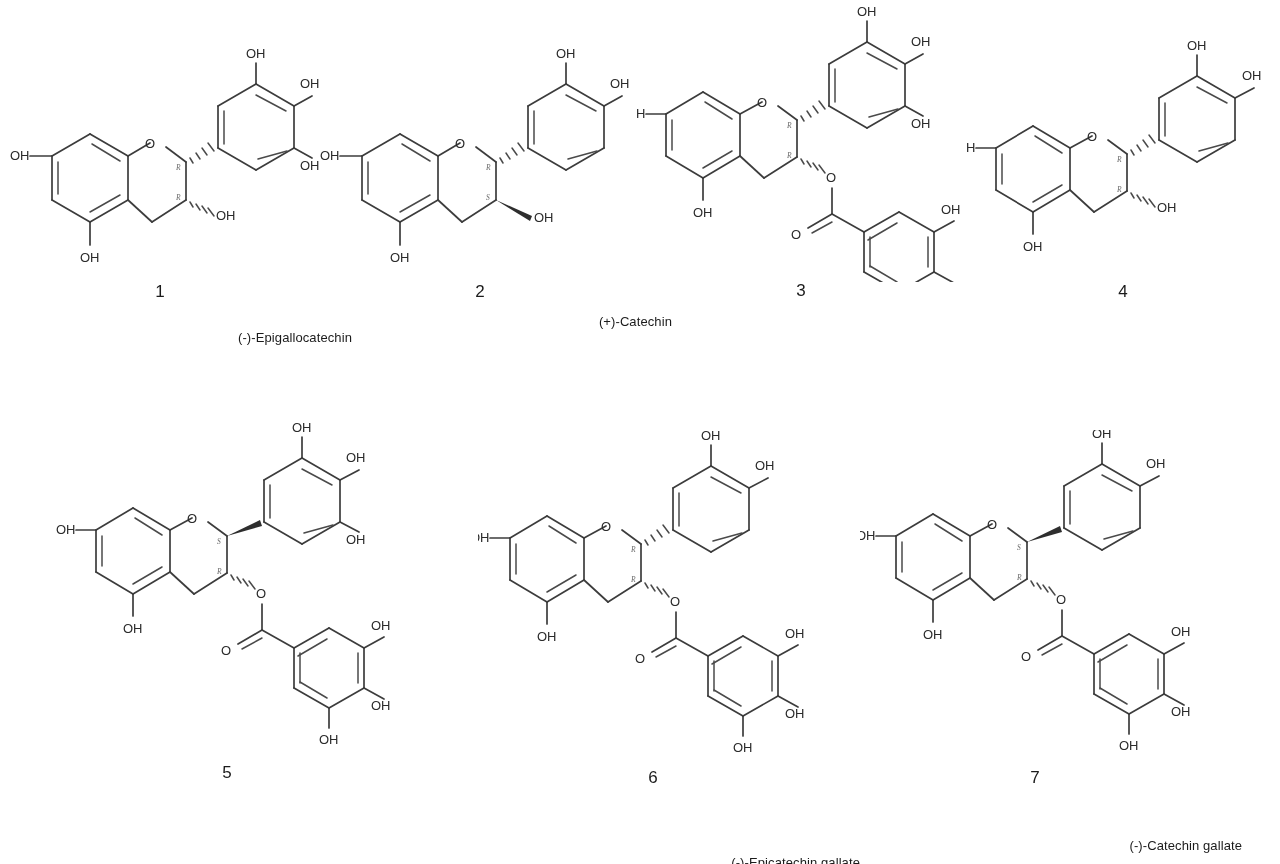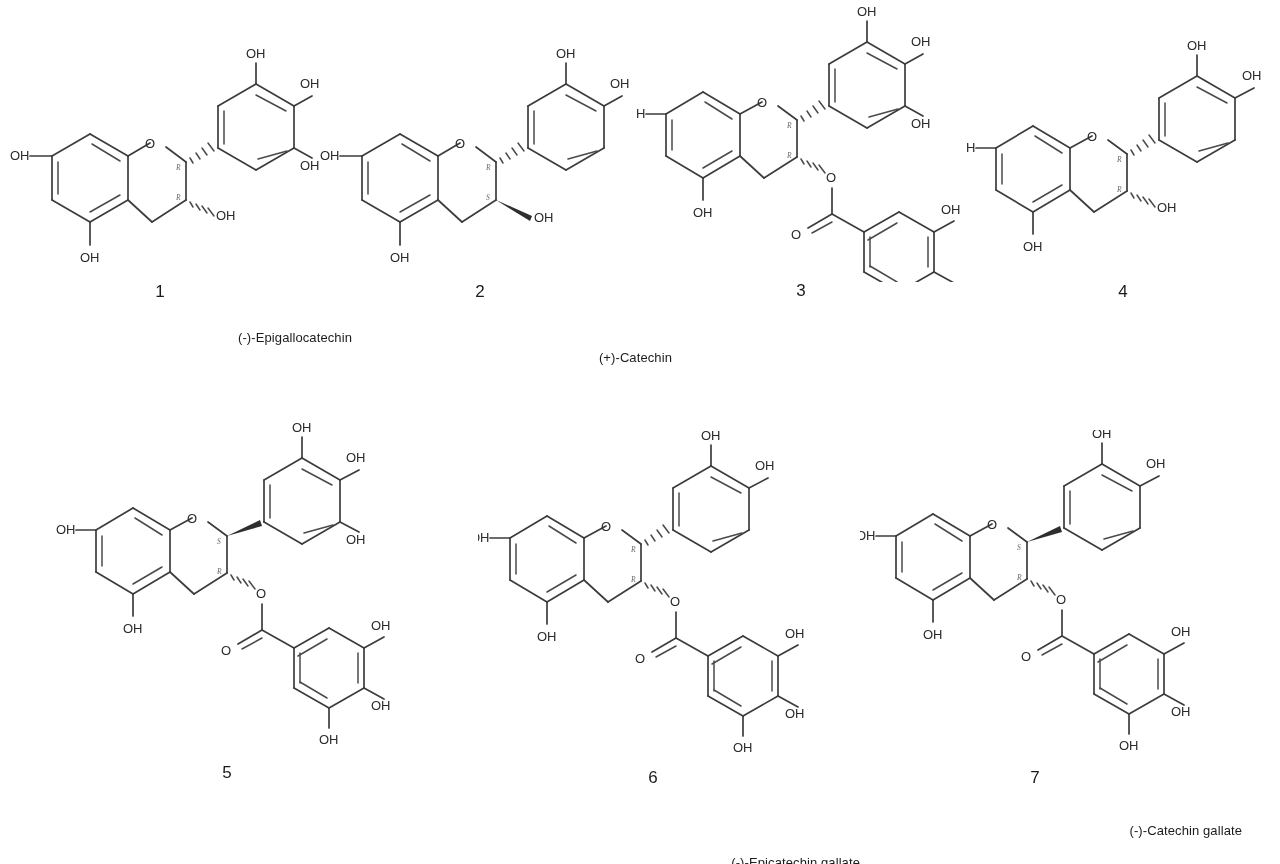--- a/index.html
+++ b/index.html
@@ -195,21 +195,21 @@
       <path class="bond" d="M 284,96 L 284,138"></path>
       <path class="bond" d="M 284,138 L 246,160"></path>
       <path class="bond-inner" d="M 277,141 L 248,149"></path>
       <path class="bond" d="M 246,160 L 208,138"></path>
       <path class="bond" d="M 246,74 L 246,53"></path>
       <text class="atom-label" x="236" y="48">OH</text>
       <path class="bond" d="M 284,96 L 302,86"></path>
       <text class="atom-label" x="290" y="78">OH</text>
     </svg>
     <div class="cap-num" style="top:272px;">2</div>
-    <div class="cap-name" style="top:340px;">(+)-Catechin</div>
+    <div class="cap-name" style="top:304px;">(+)-Catechin</div>
   </div>
 
   <div class="panel" style="left:636px; top:0px; width:330px; height:360px;">
     <svg class="struct-svg" width="330" height="282" viewBox="0 0 330 282">
       <path class="bond" d="M 30,114 L 30,156"></path>
       <path class="bond-inner" d="M 36,120 L 36,150"></path>
       <path class="bond" d="M 30,156 L 67,178"></path>
       <path class="bond" d="M 67,178 L 104,156"></path>
       <path class="bond-inner" d="M 67,168 L 96,151"></path>
       <path class="bond" d="M 104,156 L 104,114"></path>
@@ -554,16 +554,16 @@
       <path class="bond" d="M 269,284 L 234,264"></path>
       <path class="bond-inner" d="M 267,274 L 240,258"></path>
       <path class="bond" d="M 304,224 L 324,213"></path>
       <text class="atom-label" x="311" y="206">OH</text>
       <path class="bond" d="M 304,264 L 324,275"></path>
       <text class="atom-label" x="311" y="286">OH</text>
       <path class="bond" d="M 269,284 L 269,304"></path>
       <text class="atom-label" x="259" y="320">OH</text>
     </svg>
     <div class="cap-num" style="top:338px;">7</div>
-    <div class="cap-name" style="top:393px;">(-)-Catechin gallate</div>
+    <div class="cap-name" style="top:408px;">(-)-Catechin gallate</div>
   </div>
 
 </div>
 
 </body></html>

